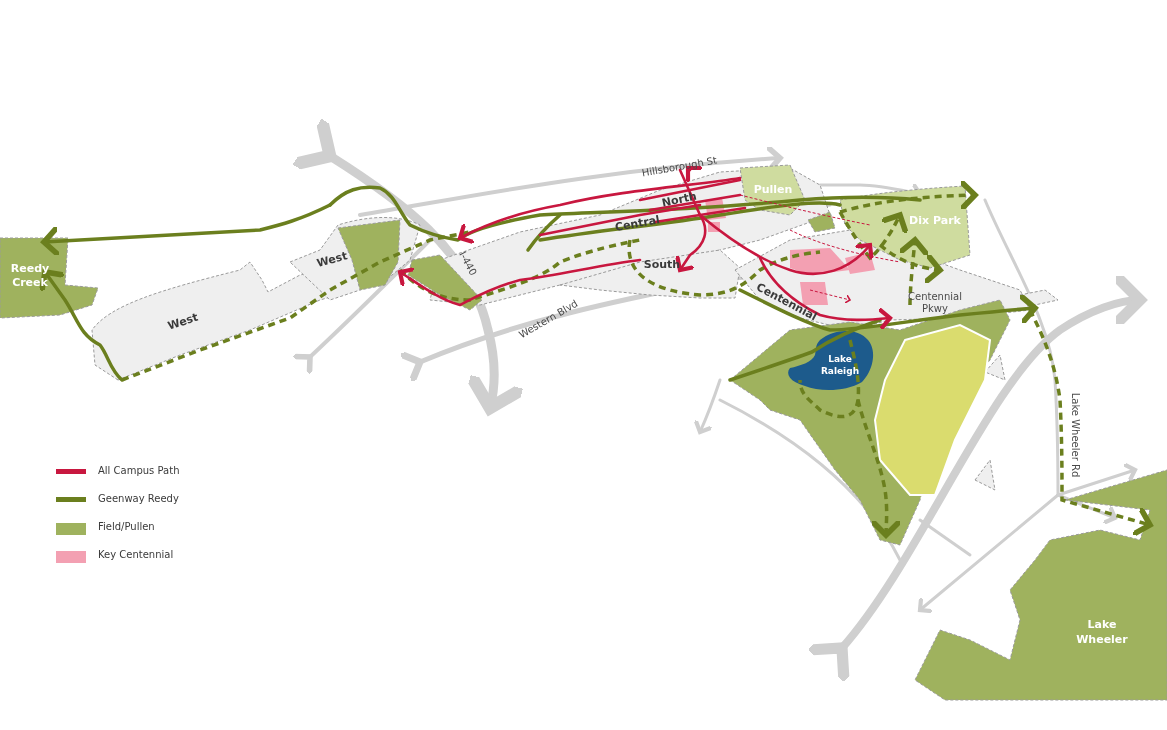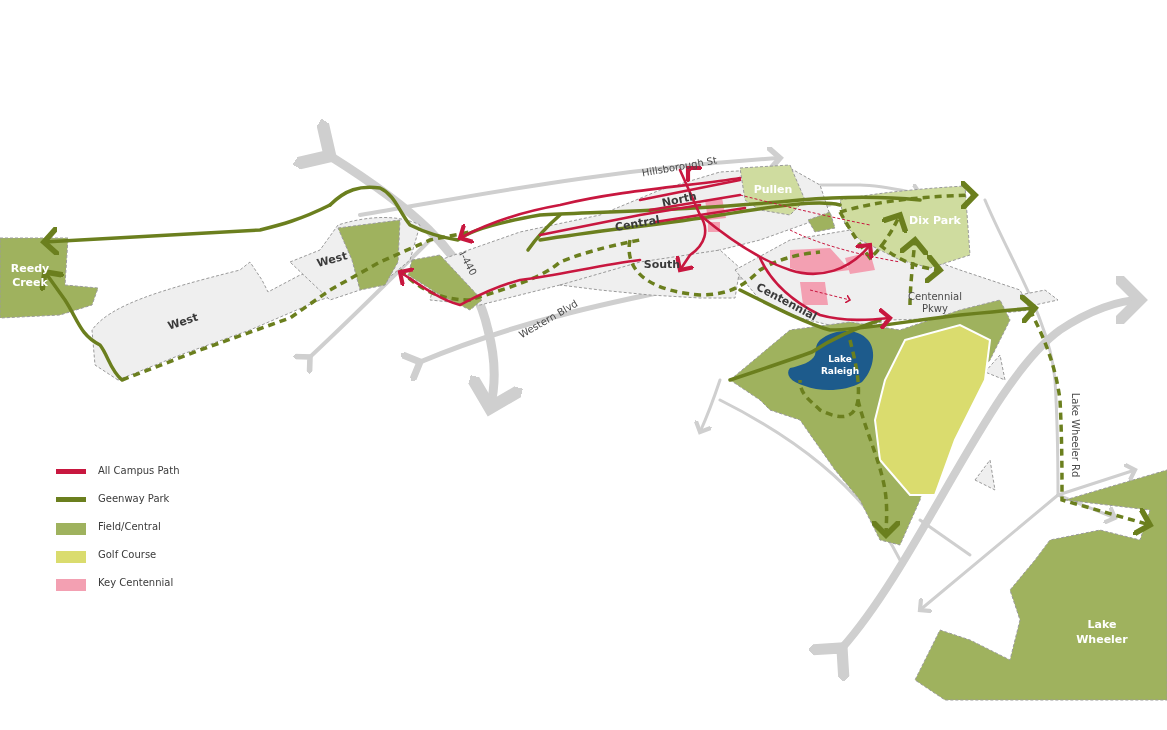--- a/index.html
+++ b/index.html
@@ -170,27 +170,23 @@
   </g>
 </svg>
 
 <div class="legend">
   <div class="legend-item">
     <div class="legend-swatch sw-line" style="background:#c8173f"></div>
     <div class="legend-label">All Campus Path</div>
   </div>
   <div class="legend-item">
     <div class="legend-swatch sw-line" style="background:#6b7f1e"></div>
-    <div class="legend-label">Geenway Park</div>
+    <div class="legend-label">Geenway Reedy</div>
   </div>
   <div class="legend-item">
     <div class="legend-swatch sw-box" style="background:#9fb25e"></div>
-    <div class="legend-label">Field/Central</div>
-  </div>
-  <div class="legend-item">
-    <div class="legend-swatch sw-box" style="background:#dadc6e"></div>
-    <div class="legend-label">Golf Course</div>
+    <div class="legend-label">Field/Pullen</div>
   </div>
   <div class="legend-item">
     <div class="legend-swatch sw-box" style="background:#f3a0b2"></div>
     <div class="legend-label">Key Centennial</div>
   </div>
 </div>
 
 </body></html>

